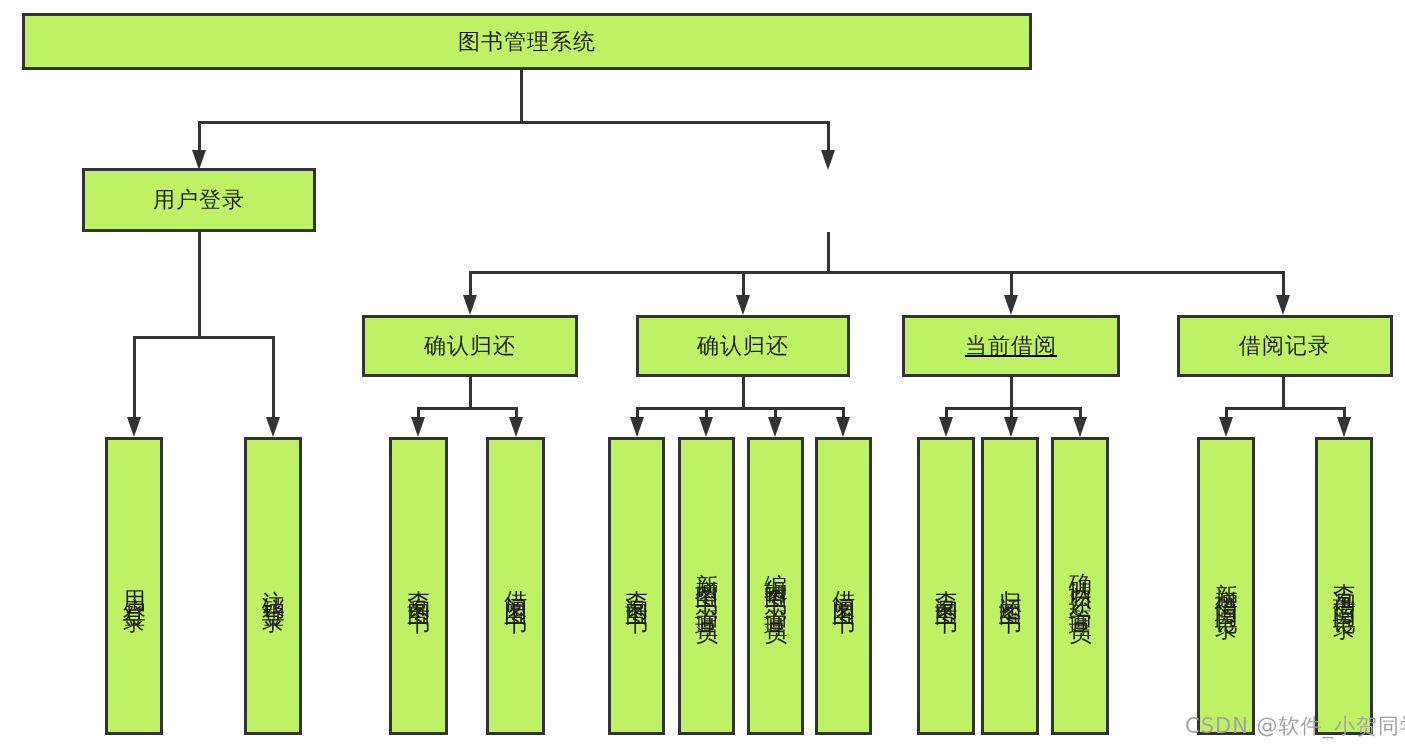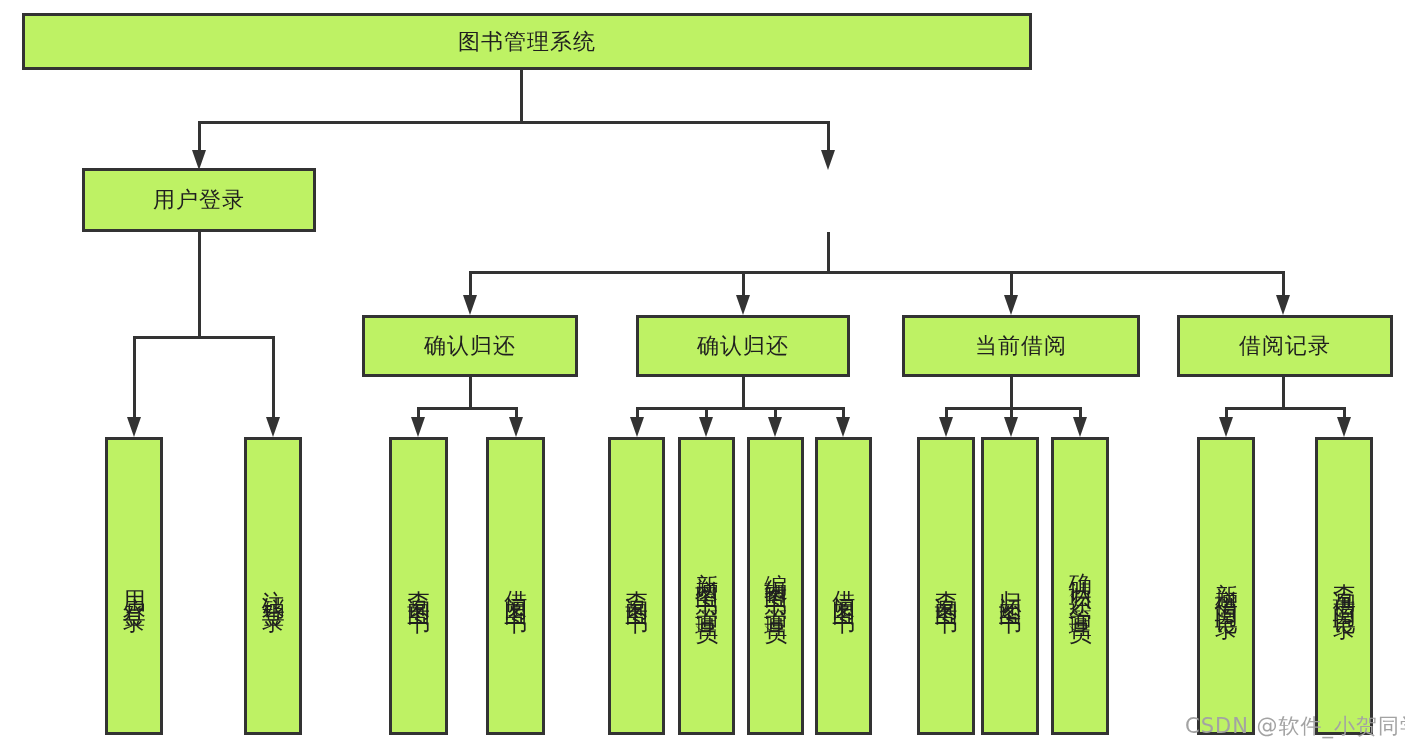--- a/index.html
+++ b/index.html
@@ -125,21 +125,21 @@
   <div class="hbox" style="left:82px; top:168px; width:234px; height:64px;">
     <span class="lbl">用户登录</span>
   </div>
 
   <div class="hbox" style="left:362px; top:315px; width:216px; height:62px;">
     <span class="lbl">确认归还</span>
   </div>
   <div class="hbox" style="left:636px; top:315px; width:214px; height:62px;">
     <span class="lbl">确认归还</span>
   </div>
-  <div class="hbox" style="left:902px; top:315px; width:238px; height:62px;">
+  <div class="hbox" style="left:902px; top:315px; width:218px; height:62px;text-decoration:underline;">
     <span class="lbl">当前借阅</span>
   </div>
   <div class="hbox" style="left:1177px; top:315px; width:216px; height:62px;">
     <span class="lbl">借阅记录</span>
   </div>
 
   <div class="vbox" style="left:105px; top:437px; width:58px; height:298px;">
     <span class="lbl">用户登录</span>
   </div>
   <div class="vbox" style="left:244px; top:437px; width:58px; height:298px;">

